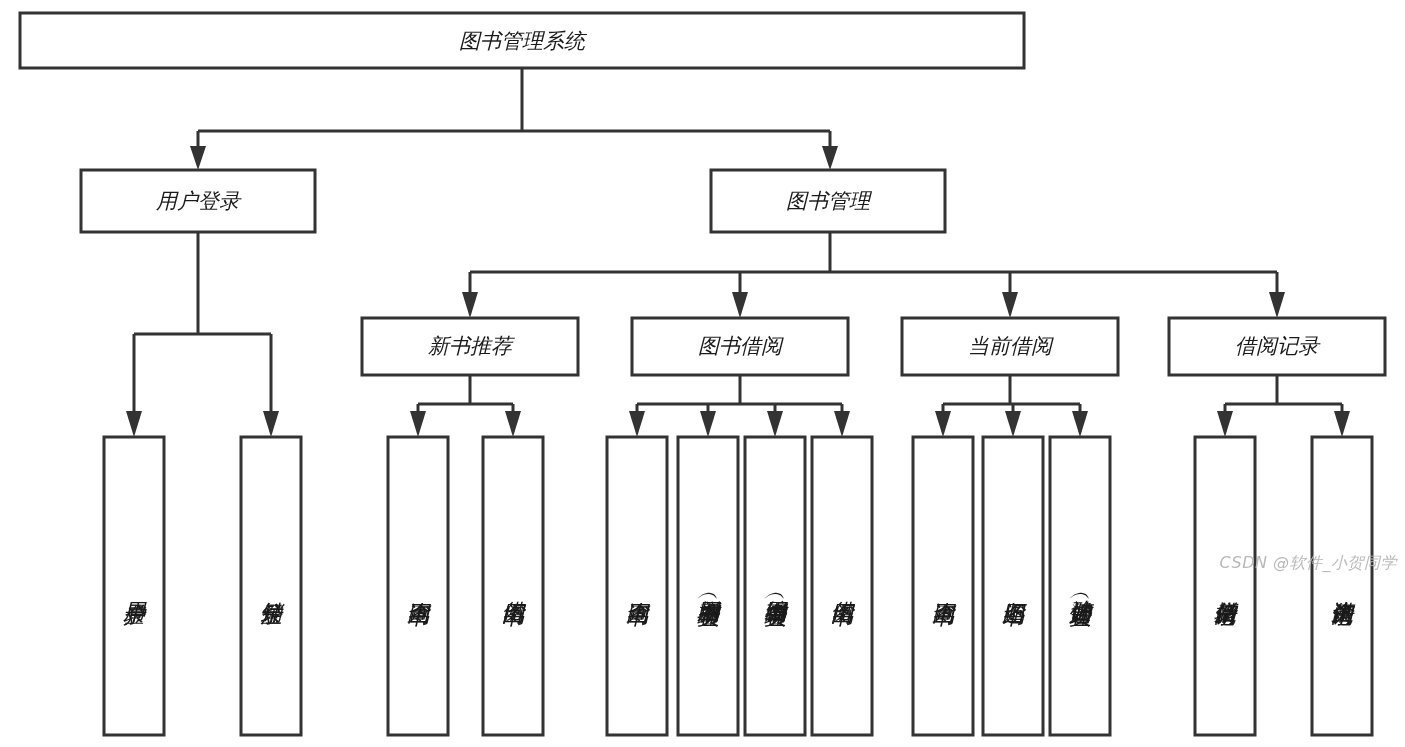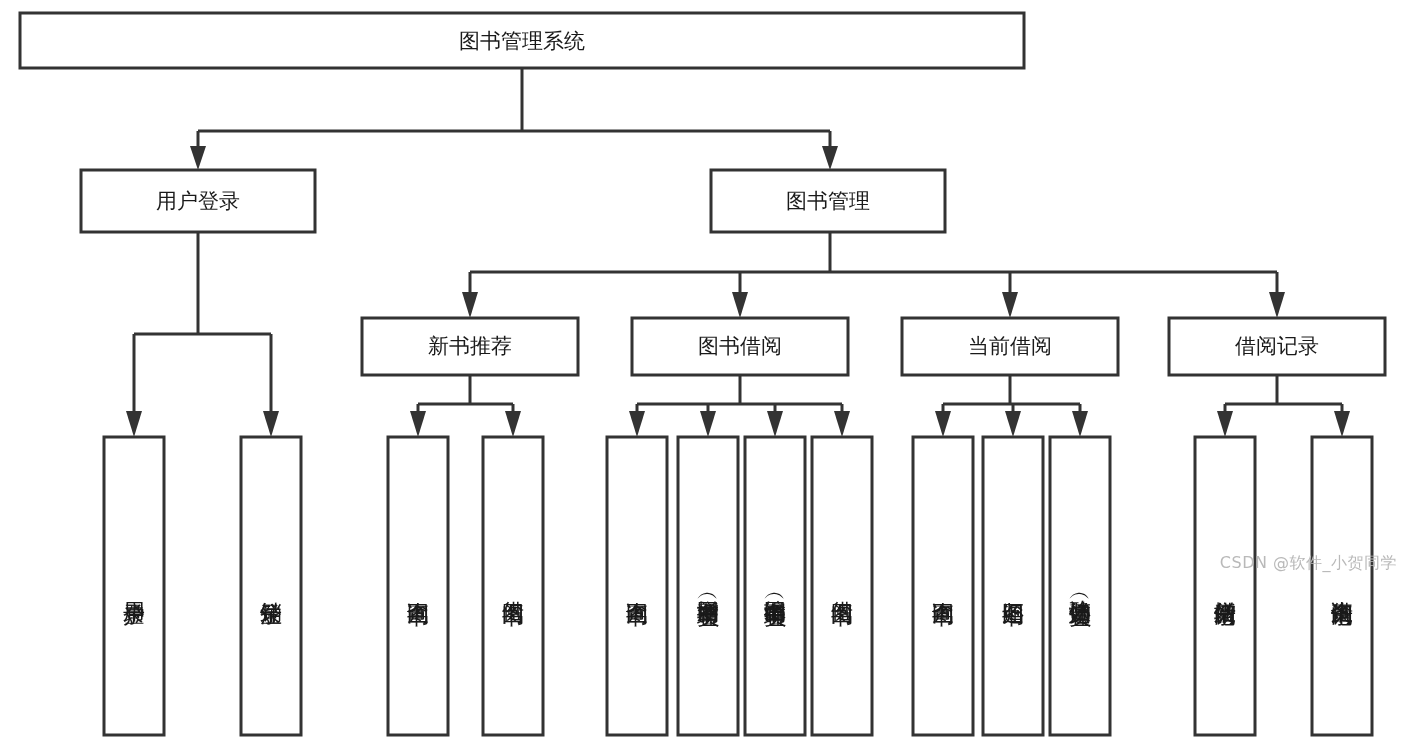--- a/index.html
+++ b/index.html
@@ -11,20 +11,21 @@
     width: 1405px;
     height: 747px;
     overflow: hidden;
     font-family: "DejaVu Sans", "Liberation Sans", sans-serif;
   }
   #diagram-root {
     position: relative;
     width: 1405px;
     height: 580px;
     background: #ffffff;
+    font-style: italic;
   }
   svg.diagram-canvas {
     position: absolute;
     top: 0;
     left: 0;
     width: 1405px;
     height: 747px;
     display: block;
   }
   .node-box {

